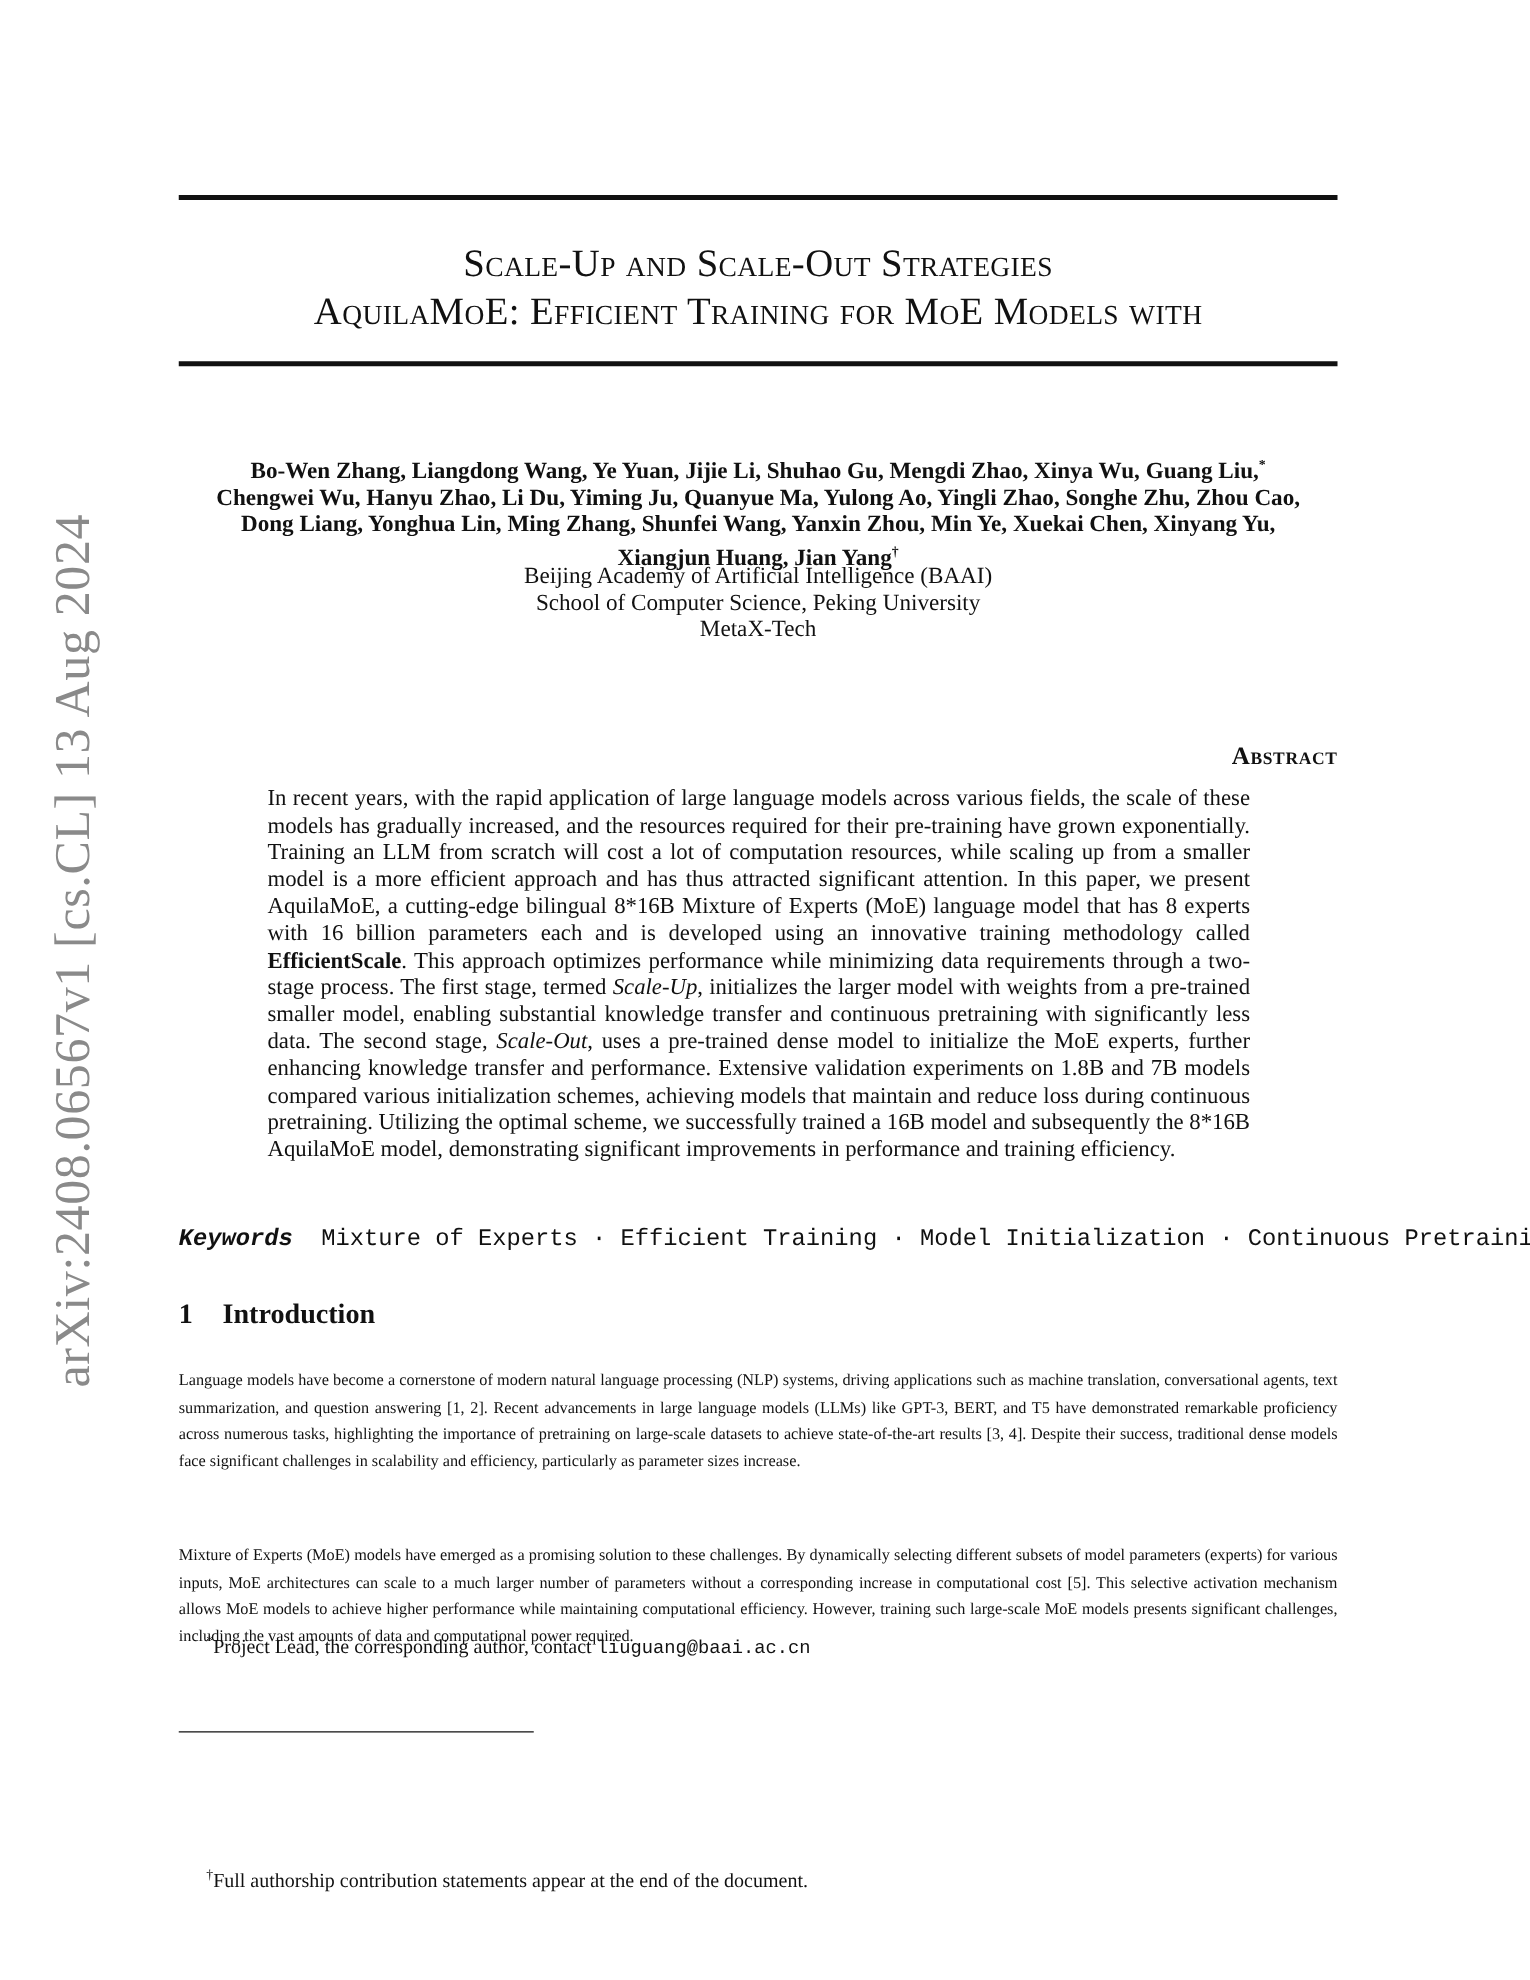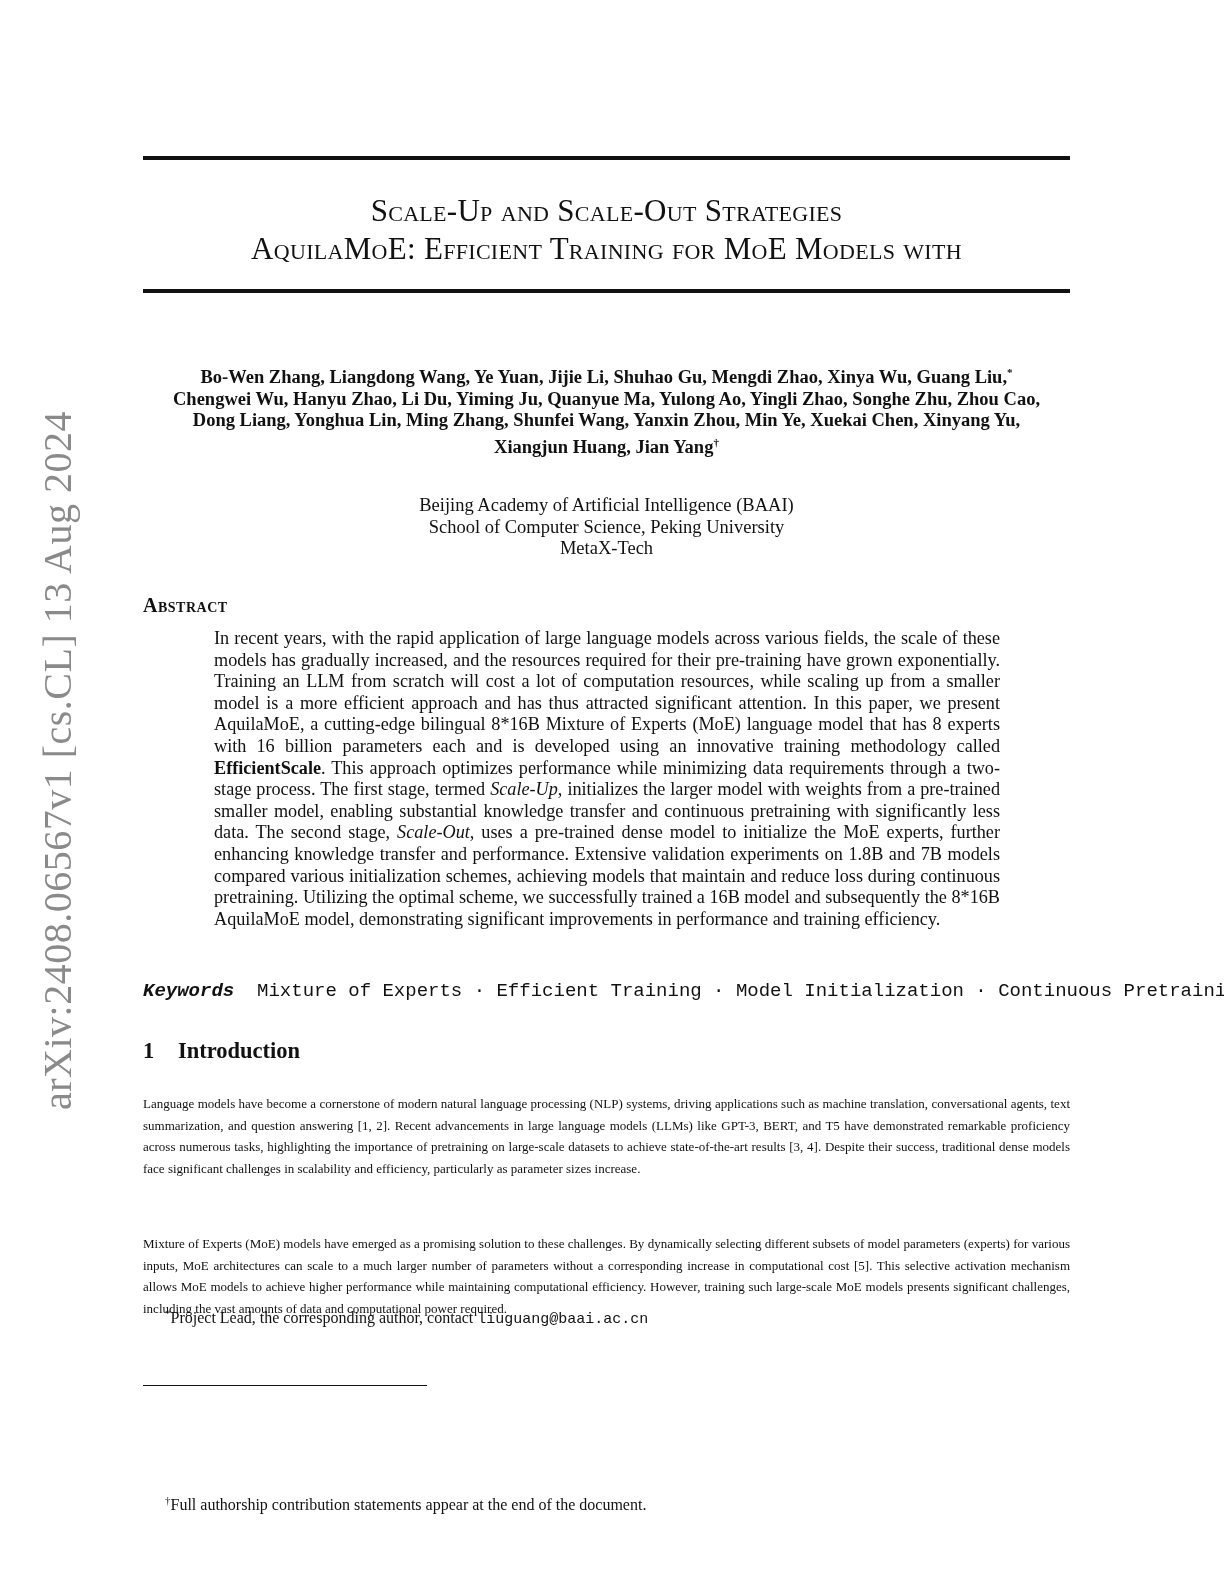--- a/index.html
+++ b/index.html
@@ -4,24 +4,24 @@
 <style>
   html, body { margin:0; padding:0; background:#ffffff; }
   body { width:1224px; height:1584px; position:relative; overflow:hidden;
          font-family:"Liberation Serif","DejaVu Serif",serif; color:#111; }
   .rule { position:absolute; left:143px; width:927px; height:4px; background:#111; }
   .title { position:absolute; left:143px; width:927px; top:192px; text-align:center;
            font-size:31px; line-height:38px; font-variant:small-caps; letter-spacing:0.3px; }
   .authors { position:absolute; left:143px; width:927px; top:362px; text-align:center;
              font-size:18.5px; line-height:21.5px; font-weight:bold; }
   .affil { position:absolute; left:143px; width:927px; top:451px; text-align:center;
-           font-size:18.5px; line-height:21.5px;margin-top:44px; }
+           font-size:18.5px; line-height:21.5px; }
   .sidebar { position:absolute; left:34px; top:1110px; transform-origin:0 0; transform:rotate(-90deg);
              font-size:40px; color:#8a8a8a; white-space:nowrap; letter-spacing:0.5px; }
-  .abs-head { position:absolute; left:143px; width:927px; top:594px; text-align:left;
+  .abs-head { position:absolute; left:143px; width:927px; top:594px; text-align:right;
               font-size:20px; font-weight:bold; font-variant:small-caps; letter-spacing:0.5px; }
   .abstract { position:absolute; left:214px; width:786px; top:628px;
               font-size:18.2px; line-height:21.6px; text-align:justify; }
   .keywords { position:absolute; left:143px; top:980px; font-size:19px; white-space:nowrap;font-family:Liberation Mono, monospace; }
   .section { position:absolute; left:143px; top:1038px; font-size:22.5px; font-weight:bold; }
   .section .num { display:inline-block; width:35px; }
   .para { position:absolute; left:143px; width:927px; font-size:13px; line-height:21.6px; text-align:justify; }
   .fn-rule { position:absolute; left:143px; top:1385px; width:284px; height:1px; background:#111; }
   .fn { position:absolute; left:165px; font-size:16px; white-space:nowrap; }
   .mono { font-family:"Liberation Mono","DejaVu Sans Mono",monospace; font-size:15px; }

